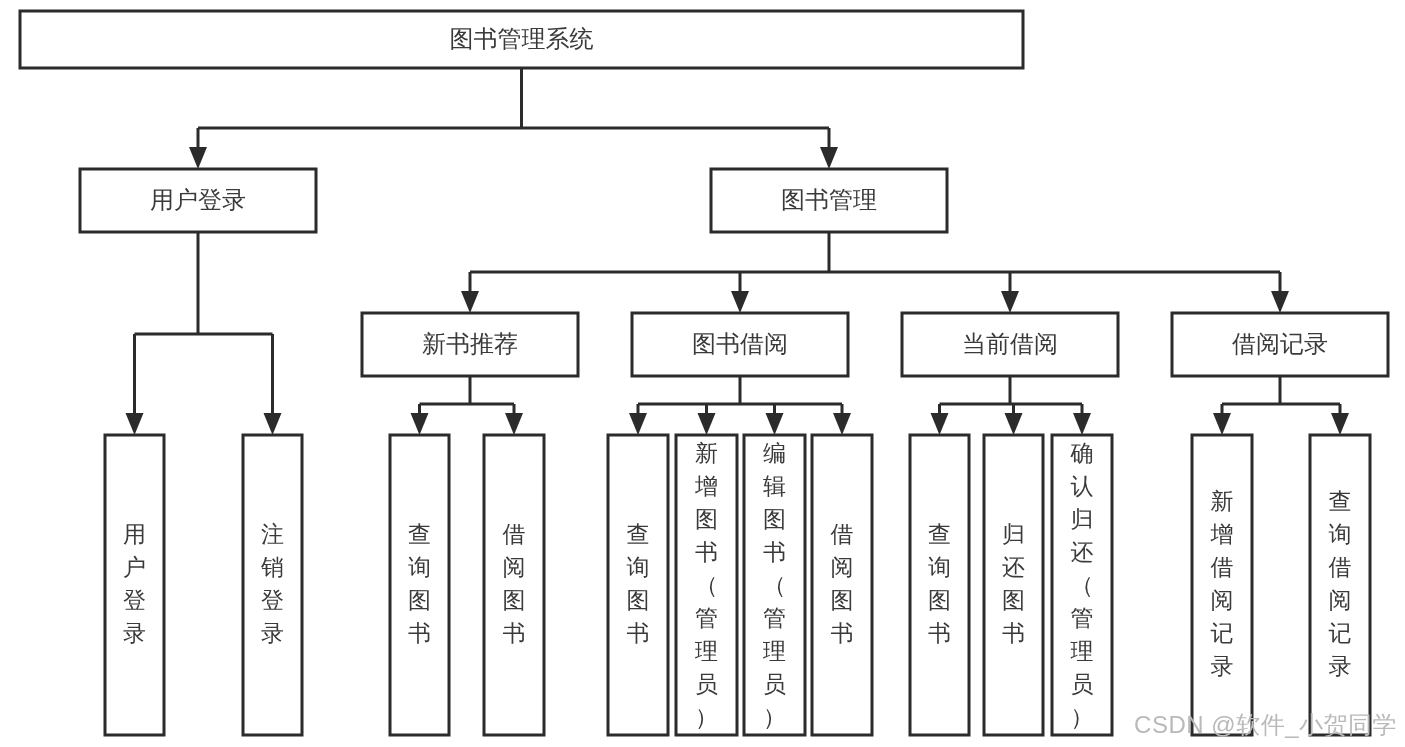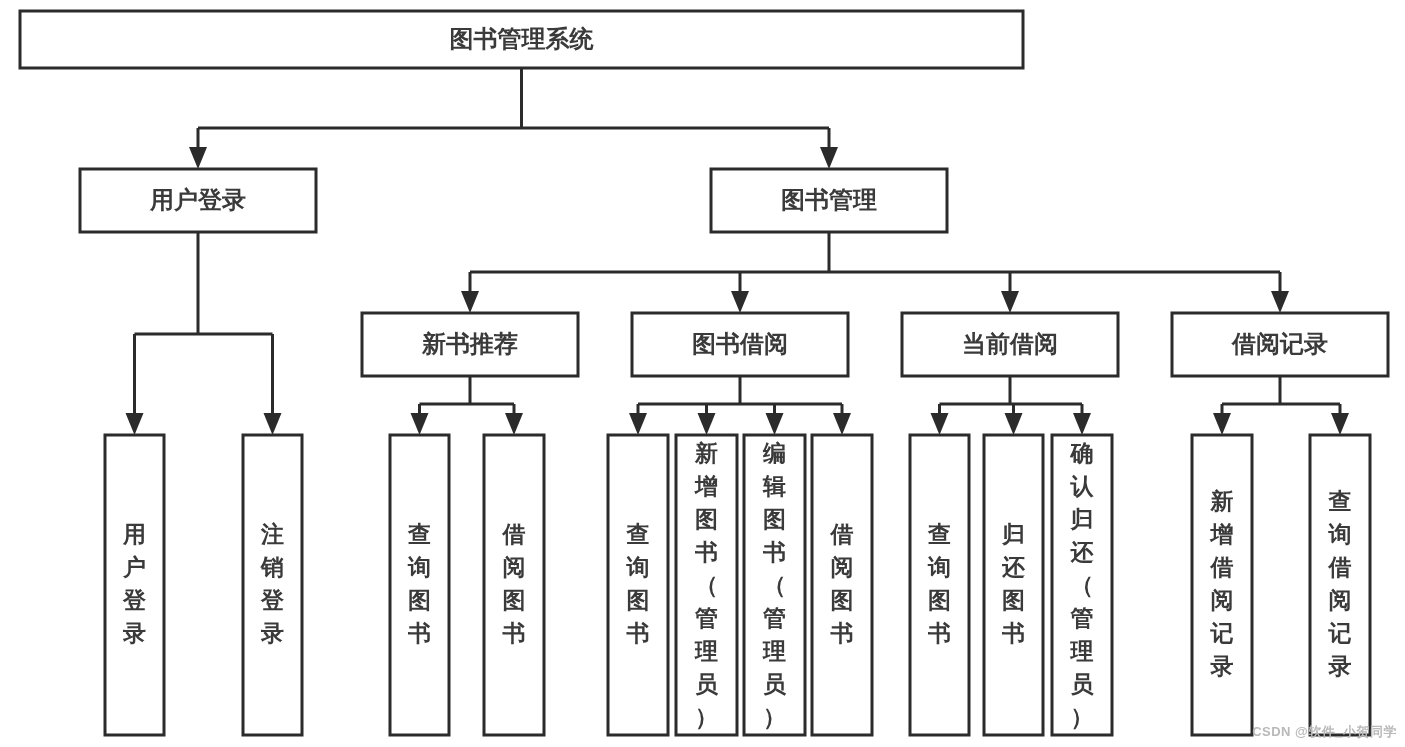--- a/index.html
+++ b/index.html
@@ -13,21 +13,20 @@
     font-family: "Liberation Sans", "DejaVu Sans", sans-serif;
     overflow: hidden;
     position: relative;
   }
   #diagram-root {
     position: absolute;
     left: 0;
     top: 0;
     width: 1405px;
     height: 747px;
-    font-weight: bold;
   }
   svg.flow {
     display: block;
     width: 1405px;
     height: 747px;
   }
   .node-rect {
     fill: #ffffff;
     stroke: #2b2b2b;
     stroke-width: 3;
@@ -51,21 +50,21 @@
     dominant-baseline: middle;
   }
   text.node-label.vertical {
     font-size: 23px;
   }
   .watermark {
     position: absolute;
     right: 8px;
     bottom: 6px;
     font-family: "Liberation Sans", "DejaVu Sans", sans-serif;
-    font-size: 13px;
+    font-size: 24px;
     color: #b9b9b9;
     letter-spacing: 0.5px;
     white-space: nowrap;
     user-select: none;
     text-align: right;
   }
 </style>
 </head>
 <body>
 

